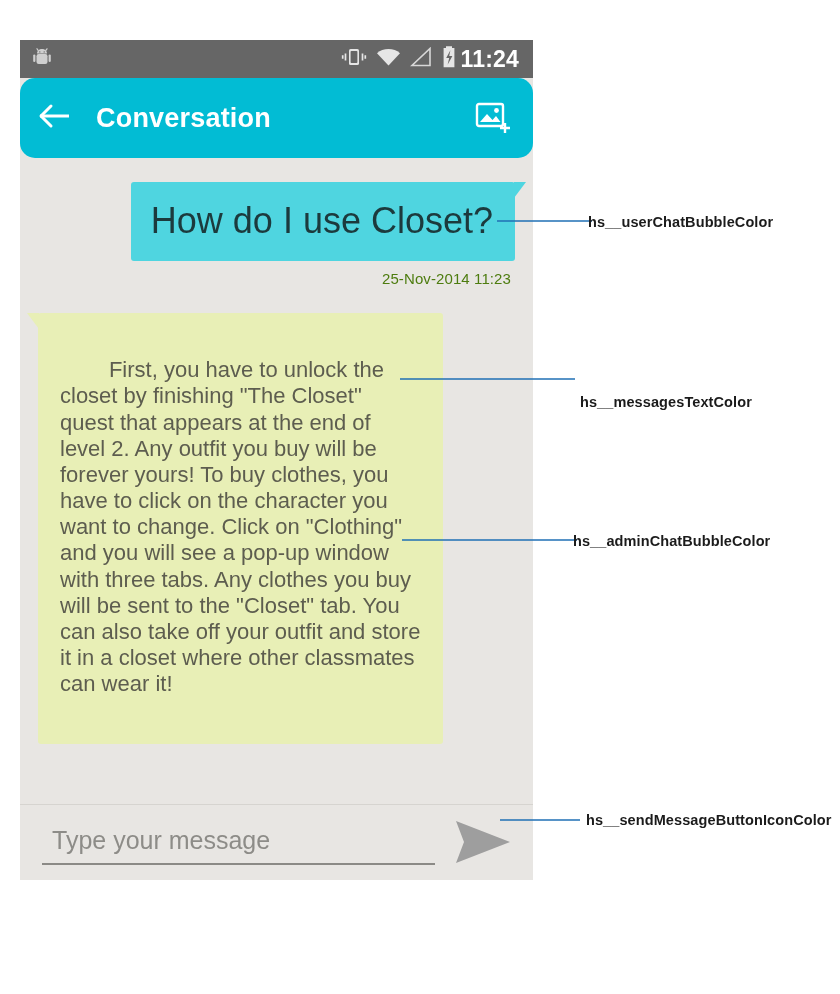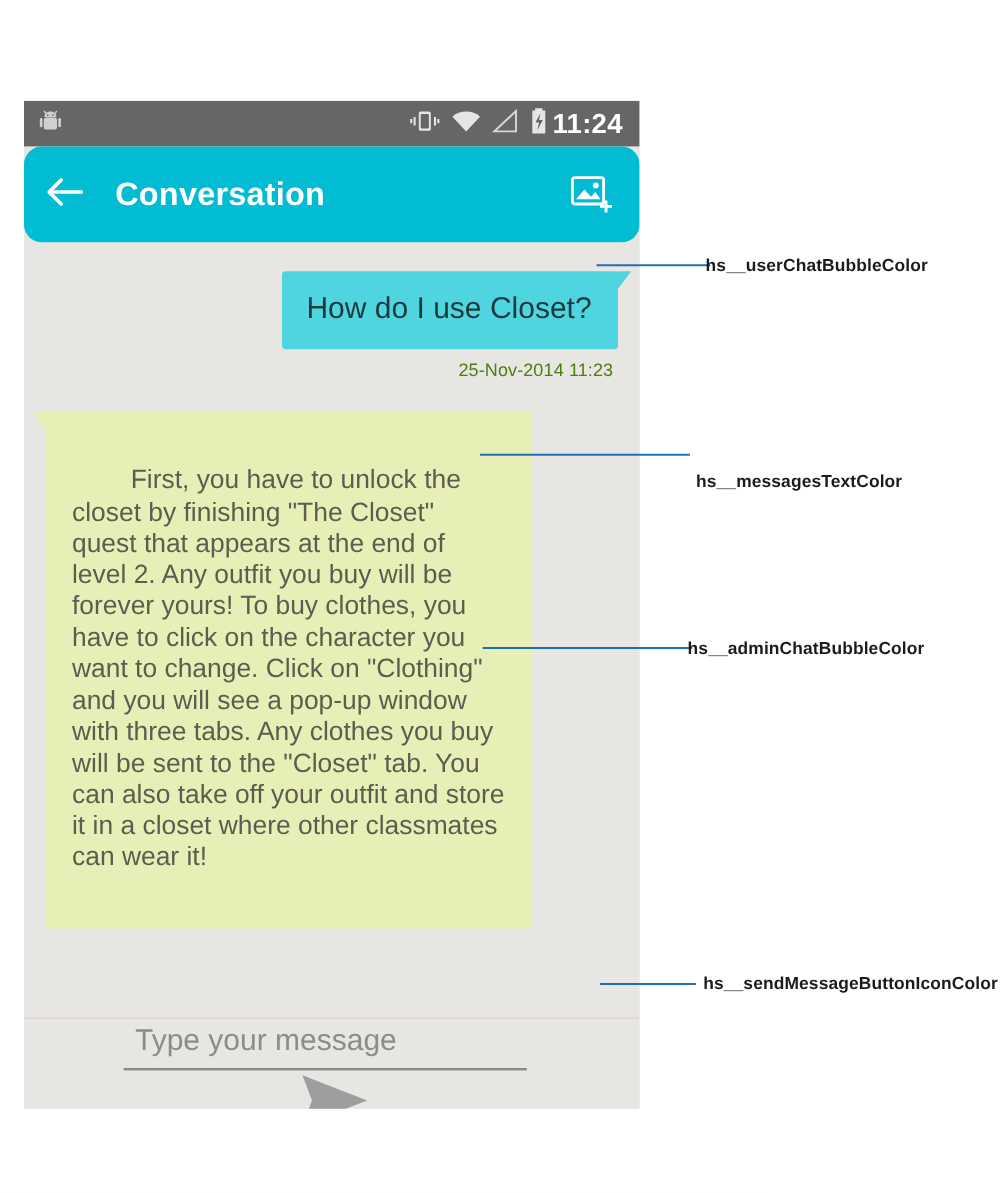--- a/index.html
+++ b/index.html
@@ -17,21 +17,20 @@
 
   
   #phone {
     position: absolute;
     left: 20px;
     top: 40px;
     width: 513px;
     height: 840px;
     background: #e8e6e3;
     overflow: hidden;
-    margin-top: 44px;
   }
 
   
   .status-bar {
     position: relative;
     height: 38px;
     background: #666666;
     display: flex;
     align-items: center;
     padding: 0 14px 0 10px;
@@ -94,21 +93,21 @@
 
   .bubble {
     position: relative;
     max-width: 400px;
     box-sizing: border-box;
   }
   
   .bubble-user {
     background: #4fd5e0;
     color: #1c3a3d;
-    font-size: 25px;
+    font-size: 36px;
     line-height: 1.25;
     padding: 16px 22px 18px 20px;
     border-radius: 3px;
   }
   .bubble-user:after {
     content: "";
     position: absolute;
     right: -11px;
     top: 0;
     border-style: solid;
@@ -149,21 +148,20 @@
   
   .composer {
     position: relative;
     height: 77px;
     background: #e8e6e3;
     display: flex;
     align-items: center;
     padding: 0 18px 0 22px;
     box-sizing: border-box;
     border-top: 1px solid #d6d4d0;
-    flex-direction: column;
   }
   .composer-input {
     flex: 1;
     border: none;
     background: transparent;
     border-bottom: 2px solid #8b8a86;
     outline: none;
     font-family: "Liberation Sans", sans-serif;
     font-size: 25px;
     color: #7d7c78;

